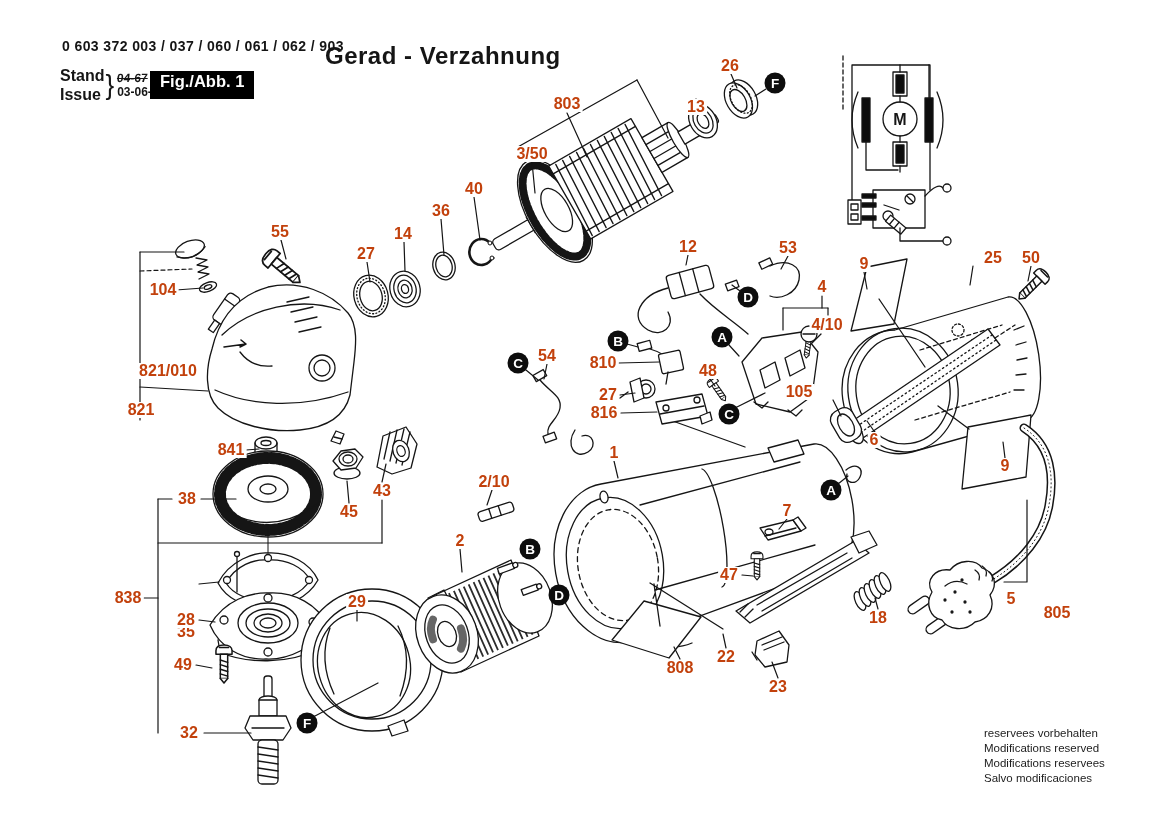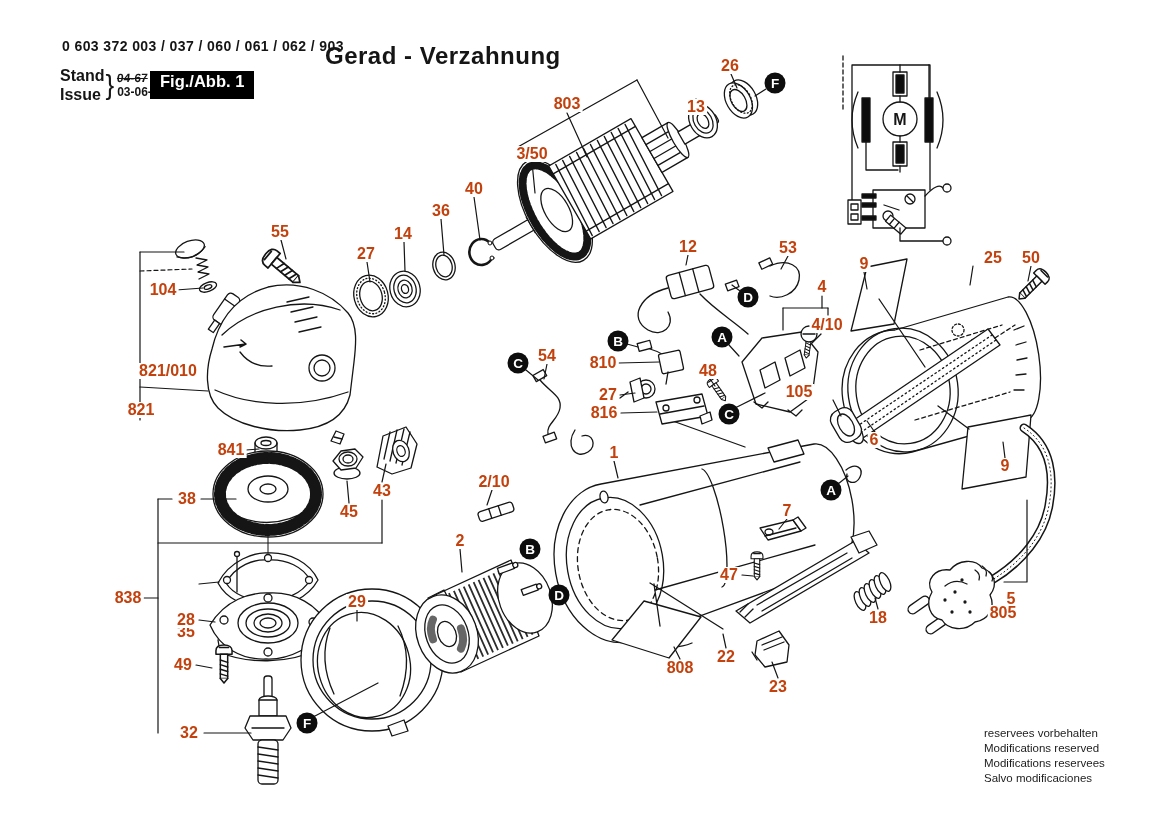--- a/index.html
+++ b/index.html
@@ -590,21 +590,21 @@
       <div class="callout" style="left: 1031px; top: 258px;">50</div>
       <div class="callout" style="left: 874px; top: 440px;">6</div>
       <div class="callout" style="left: 1005px; top: 466px;">9</div>
       <div class="callout" style="left: 787px; top: 511px;">7</div>
       <div class="callout" style="left: 729px; top: 575px;">47</div>
       <div class="callout" style="left: 878px; top: 618px;">18</div>
       <div class="callout" style="left: 726px; top: 657px;">22</div>
       <div class="callout" style="left: 778px; top: 687px;">23</div>
       <div class="callout" style="left: 680px; top: 668px;">808</div>
       <div class="callout" style="left: 1011px; top: 599px;">5</div>
-      <div class="callout" style="left: 1003px; top: 613px;">805</div>
+      <div class="callout" style="left: 1057px; top: 613px;">805</div>
     </div>
 <div id="markers">
       <div class="marker" style="left: 775px; top: 83px;">F</div>
       <div class="marker" style="left: 307px; top: 723px;">F</div>
       <div class="marker" style="left: 722px; top: 337px;">A</div>
       <div class="marker" style="left: 831px; top: 490px;">A</div>
       <div class="marker" style="left: 618px; top: 341px;">B</div>
       <div class="marker" style="left: 530px; top: 549px;">B</div>
       <div class="marker" style="left: 518px; top: 363px;">C</div>
       <div class="marker" style="left: 729px; top: 414px;">C</div>

